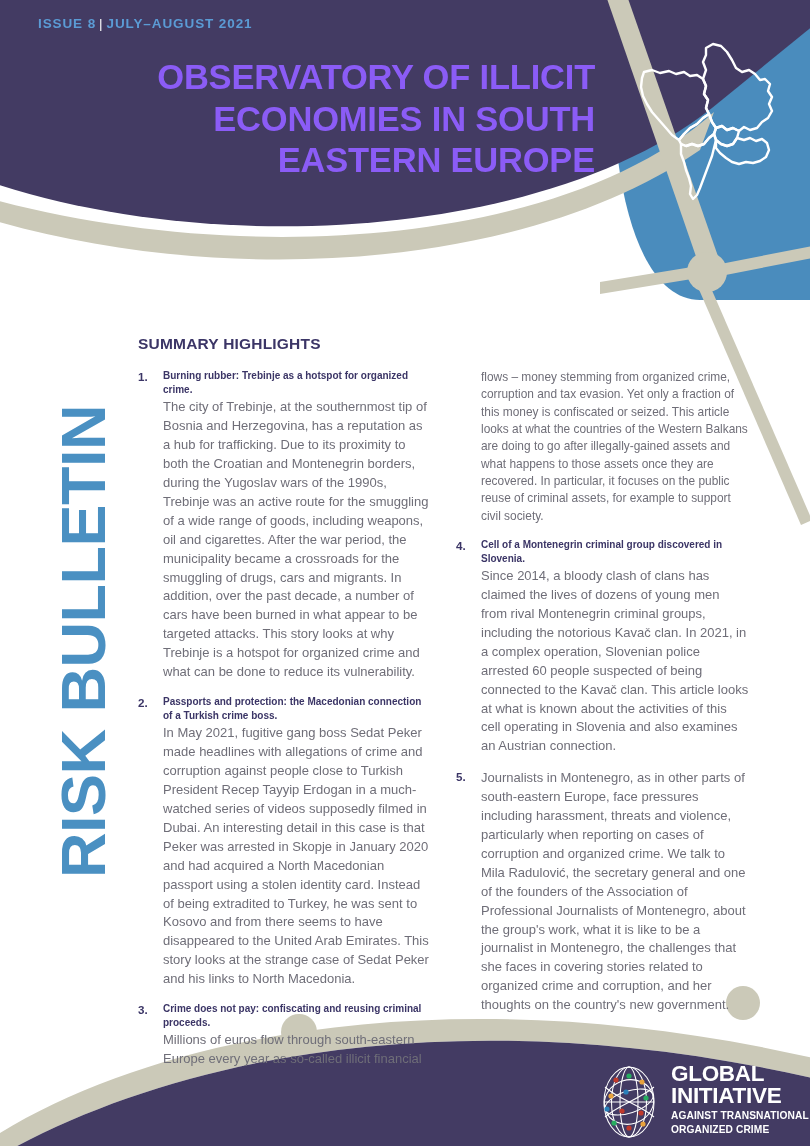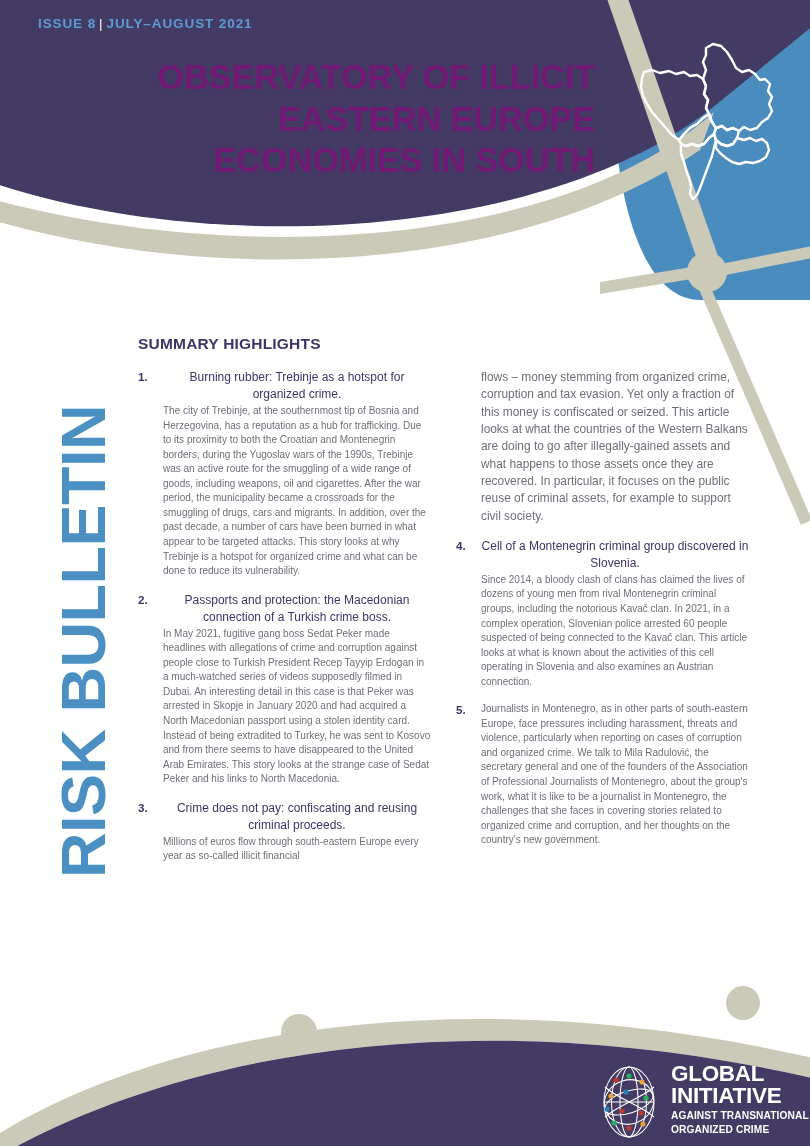--- a/index.html
+++ b/index.html
@@ -47,21 +47,21 @@
     padding: 0 3px;
   }
 
   .masthead {
     position: absolute;
     z-index: 5;
     left: 120px;
     top: 57px;
     width: 475px;
     text-align: right;
-    color: #701a75;
+    color: #8b5cf6;
     font-size: 34.5px;
     font-weight: bold;
     line-height: 1.21;
     letter-spacing: -0.2px;
     text-transform: uppercase;
   }
   .masthead .mh-line { display: block; }
 
   
   .spine {
@@ -117,29 +117,28 @@
     width: 25px;
     flex: 0 0 25px;
     font-size: 11.6px;
     font-weight: bold;
     color: #3b3566;
     line-height: 1.42;
     padding-top: 0px;
   }
   .item-body { flex: 1 1 auto; }
   .item-head {
-    font-size: 12px;
-    font-weight: normal;
+    font-size: 10px;
+    font-weight: bold;
     color: #3b3566;
     line-height: 1.42;
     margin: 0 0 1px 0;
-    text-align: center;
   }
   .item-text {
-    font-size: 10px;
+    font-size: 13px;
     color: #6f6e78;
     line-height: 1.455;
     margin: 0;
   }
   
   .cont-text {
     font-size: 11.9px;
     color: #6f6e78;
     line-height: 1.455;
     margin: 0 0 13px 25px;
@@ -246,22 +245,22 @@
       <circle cx="743" cy="1003" r="17" fill="#cbc9b8"></circle>
     </g>
   </svg>
 
   <div class="issue-line">
     <span>ISSUE 8</span><span class="issue-sep">|</span><span>JULY–AUGUST 2021</span>
   </div>
 
   <div class="masthead">
     <span class="mh-line">OBSERVATORY OF ILLICIT</span>
+    <span class="mh-line">ECONOMIES IN SOUTH</span>
     <span class="mh-line">EASTERN EUROPE</span>
-    <span class="mh-line">ECONOMIES IN SOUTH</span>
   </div>
 
   <div class="spine">RISK BULLETIN</div>
 
   <div class="content">
     <h2 class="section-title">SUMMARY HIGHLIGHTS</h2>
 
     <div class="cols">
 
       <div class="col col-left">

